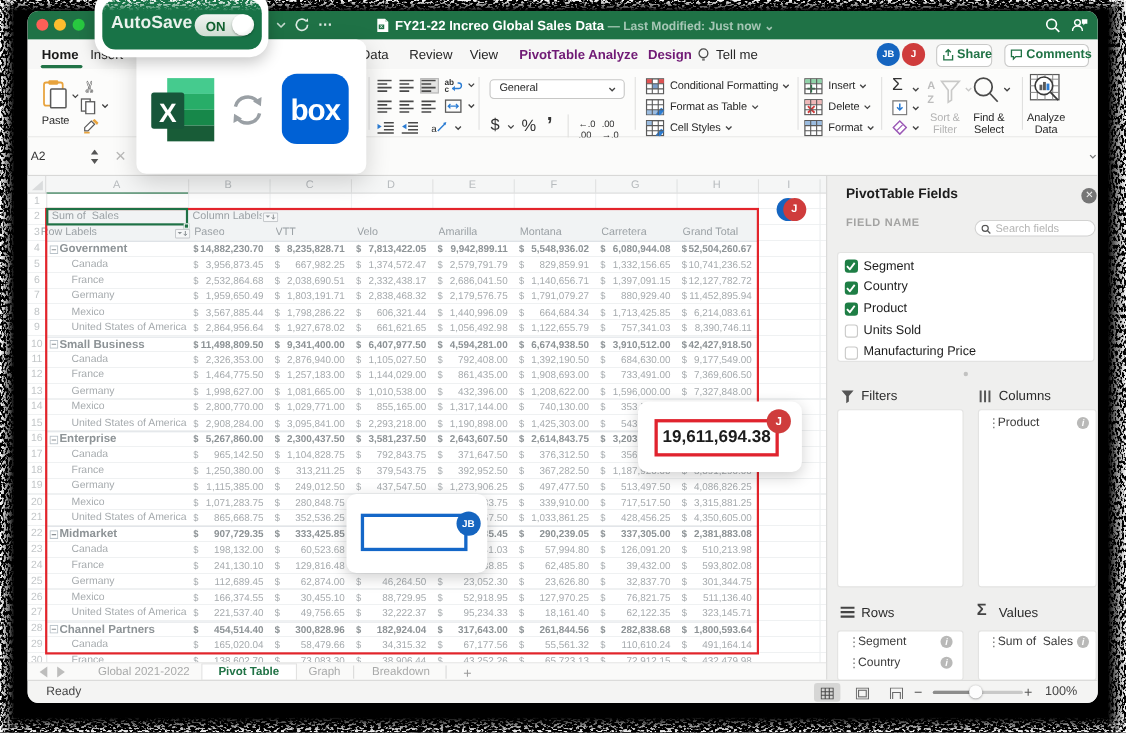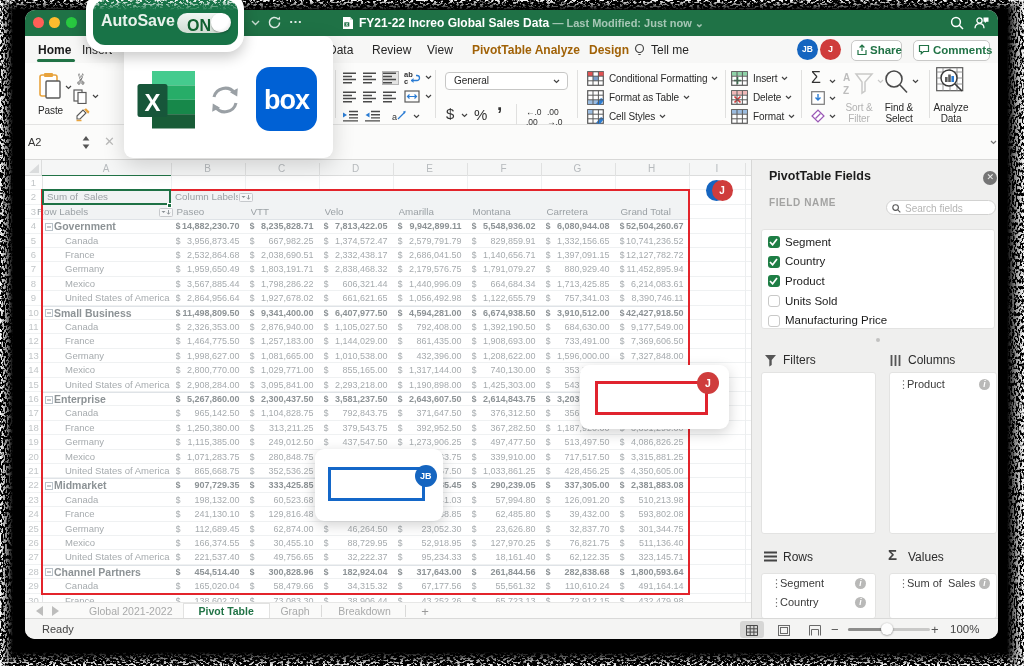--- a/index.html
+++ b/index.html
@@ -9,21 +9,21 @@
 #win{position:absolute;left:25px;top:10px;width:973px;height:629px;border-radius:10px;
  overflow:hidden;background:#fff}
 
 #tbar{position:absolute;left:0;top:0;width:973px;height:26px;background:#1f7246}
 .tl{position:absolute;top:7px;width:11px;height:11px;border-radius:50%}
 .ttxt{position:absolute;top:0;height:26px;line-height:26px;color:#fff;font-size:12px;font-weight:bold;white-space:nowrap}
 .tsub{color:rgba(255,255,255,.60);font-weight:bold;font-size:11px}
 
 #tabs{position:absolute;left:0;top:26px;width:973px;height:27px;background:#f7f7f6}
 .tab{position:absolute;top:0;height:27px;line-height:29px;font-size:12px;color:#262626;white-space:nowrap}
-.tabg{color:#a16207;font-weight:bold}
+.tabg{color:#701a75;font-weight:bold}
 
 #ribbon{position:absolute;left:0;top:53px;width:973px;height:62px;background:#fcfcfb;border-bottom:1px solid #e3e3e2}
 .rsep{position:absolute;top:7px;width:1px;height:48px;background:#e0e0df}
 .rtxt{position:absolute;font-size:10px;letter-spacing:-0.1px;color:#292929;white-space:nowrap}
 .rlbl{position:absolute;font-size:10px;letter-spacing:-0.1px;color:#292929;white-space:nowrap;display:flex;align-items:center;gap:4px}
 .rlbl svg{flex:0 0 auto}
 .rgray{color:#b3b3b3}
 .chev{position:absolute;width:7px;height:5px}
 
 #fbar{position:absolute;left:0;top:115px;width:973px;height:35px;background:#fbfbfa;border-bottom:1px solid #d8d8d7}
@@ -1374,25 +1374,26 @@
  <svg class="abs" style="left:132px;top:30px" width="62" height="66" viewBox="0 0 62 66">
   <rect x="0" y="1" width="61" height="64" rx="14" fill="#0061d5"></rect>
   <text x="30.5" y="43" font-size="27" font-weight="bold" fill="#fff" text-anchor="middle" font-family="Liberation Sans" letter-spacing="-1">box</text>
  </svg>
 </div>
 
 <div class="abs" style="left:86px;top:-8px;width:158px;height:60px;background:#fff;border-radius:17px;box-shadow:0 5px 14px rgba(0,0,0,.22)"></div>
 <div class="abs" style="left:92.5px;top:0px;width:145px;height:45px;background:#187347;border-radius:12px"></div>
 <div class="abs" style="left:101px;top:12px;font-size:16px;font-weight:bold;color:#e9f2ec">AutoSave</div>
 <div class="abs" style="left:177px;top:12.5px;width:52px;height:20px;border-radius:10px;background:linear-gradient(#f2f6f3,#cfdcd2)"></div>
-<div class="abs" style="left:187px;top:16.5px;font-size:16px;font-weight:bold;color:#11602f">ON</div>
+<div class="abs" style="left:187px;top:16.5px;font-size:12px;font-weight:bold;color:#11602f">ON</div>
 <div class="abs" style="left:211px;top:12.5px;width:19.5px;height:19.5px;border-radius:50%;background:radial-gradient(circle at 35% 30%,#fff 55%,#d9ddda);box-shadow:0 1px 2px rgba(0,0,0,.35)"></div>
 
 <div class="card" style="left:580px;top:365px;width:149px;height:64px">
  <div class="abs" style="left:15px;top:16px;width:113px;height:34px;border:3px solid #e0232e;background:#fff"></div>
+ <div class="abs" style="left:0;top:16px;width:143px;height:34px;line-height:34px;font-size:15.5px;font-weight:bold;color:#1c1c1c;text-align:center">19,611,694.38</div>
  <div class="av" style="left:117px;top:7px;width:22px;height:22px;background:#cf3c3c;font-size:10.5px;line-height:22px">J</div>
 </div>
 <div class="card" style="left:314.7px;top:448.6px;width:128px;height:72px">
  <div class="abs" style="left:13px;top:18px;width:97px;height:34px;border:3px solid #1467c8;background:#fff"></div>
  <div class="av" style="left:100px;top:16px;width:22px;height:22px;background:#1565c0;font-size:9px;line-height:22px">JB</div>
 </div>
 
 <svg class="abs" style="left:0;top:0" width="13" height="666">
  <defs>
   <filter id="nzL" x="0" y="0" width="100%" height="100%">

